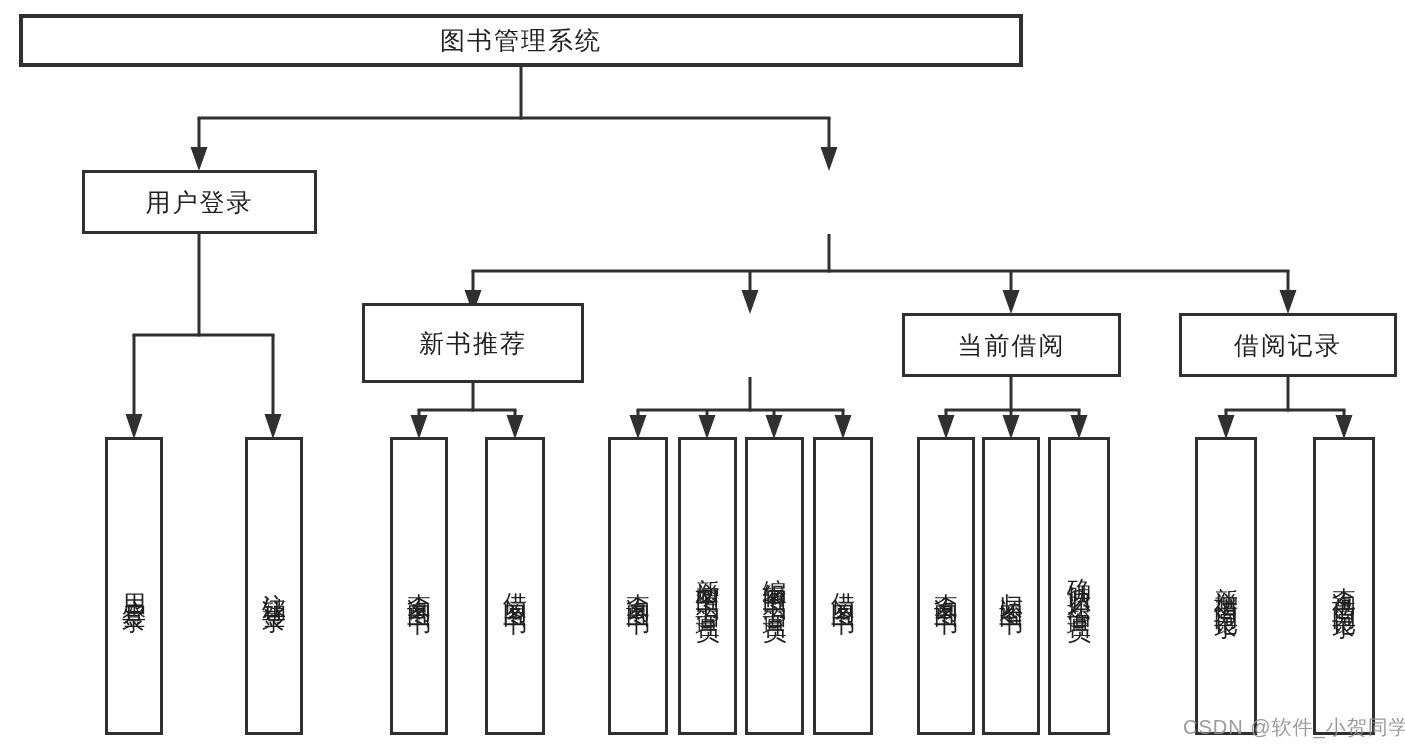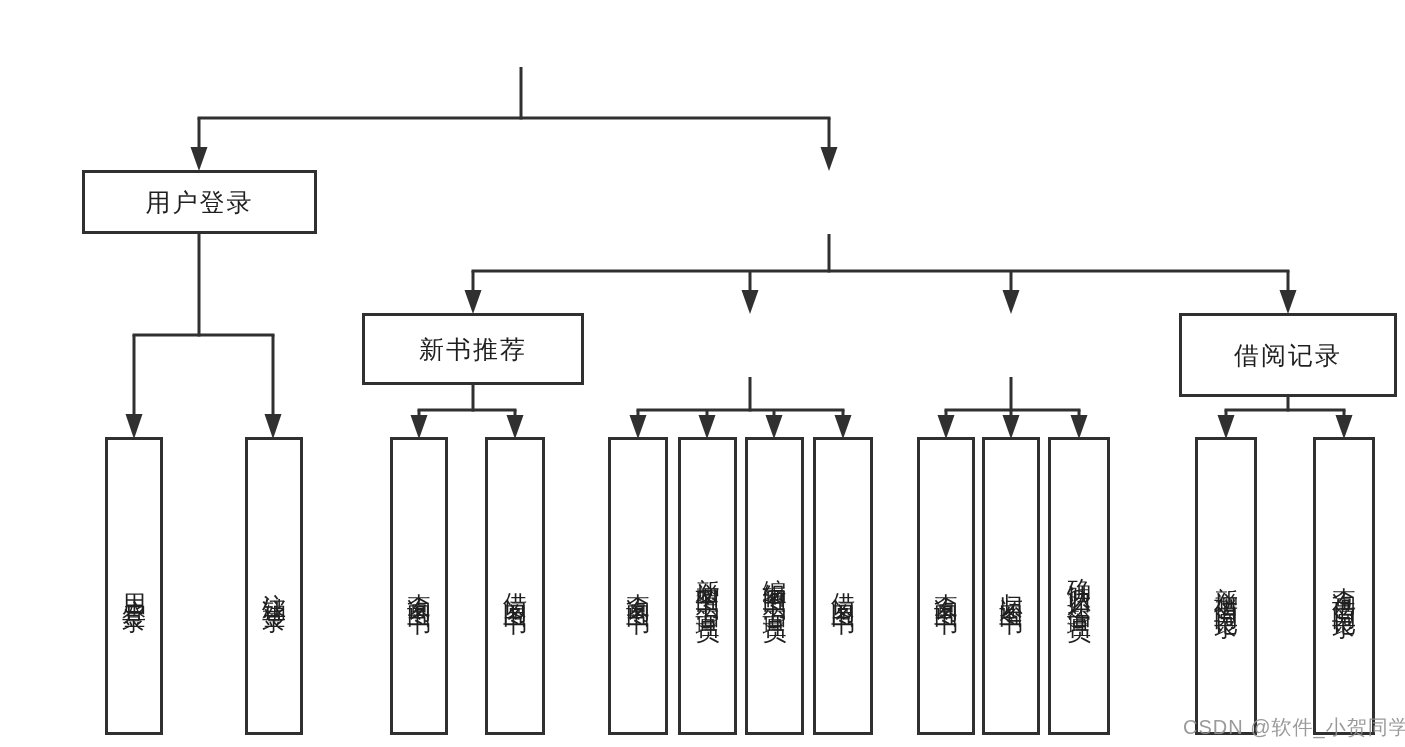--- a/index.html
+++ b/index.html
@@ -91,29 +91,35 @@
     <g>
       <line class="c" x1="1288" y1="377" x2="1288" y2="411.5"></line>
       <line class="c" x1="1224.5" y1="410" x2="1345.5" y2="410"></line>
       <line class="c" x1="1226" y1="410" x2="1226" y2="420"></line>
       <polygon class="a" points="1217.5,415 1234.5,415 1226,439"></polygon>
       <line class="c" x1="1344" y1="410" x2="1344" y2="420"></line>
       <polygon class="a" points="1335.5,415 1352.5,415 1344,439"></polygon>
     </g>
   </svg>
 
+  <div class="box root-box" style="left:19px;top:14px;width:1004px;height:53px">
+    <span class="hlabel">图书管理系统</span>
+  </div>
 
   <div class="box" style="left:82px;top:170px;width:235px;height:64px">
     <span class="hlabel">用户登录</span>
   </div>
 
-  <div class="box" style="left:362px;top:313px;width:222px;height:72px">
+  <div class="box" style="left:362px;top:303px;width:222px;height:80px">
     <span class="hlabel">新书推荐</span>
   </div>
-  <div class="box" style="left:1179px;top:313px;width:218px;height:84px">
+  <div class="box" style="left:902px;top:313px;width:219px;height:64px">
+    <span class="hlabel">当前借阅</span>
+  </div>
+  <div class="box" style="left:1179px;top:313px;width:218px;height:64px">
     <span class="hlabel">借阅记录</span>
   </div>
 
   <div class="box leaf" style="left:105px;top:437px;width:58px;height:298px">
     <span class="vlabel">用户登录</span>
   </div>
   <div class="box leaf" style="left:245px;top:437px;width:58px;height:298px">
     <span class="vlabel">注销登录</span>
   </div>
 

